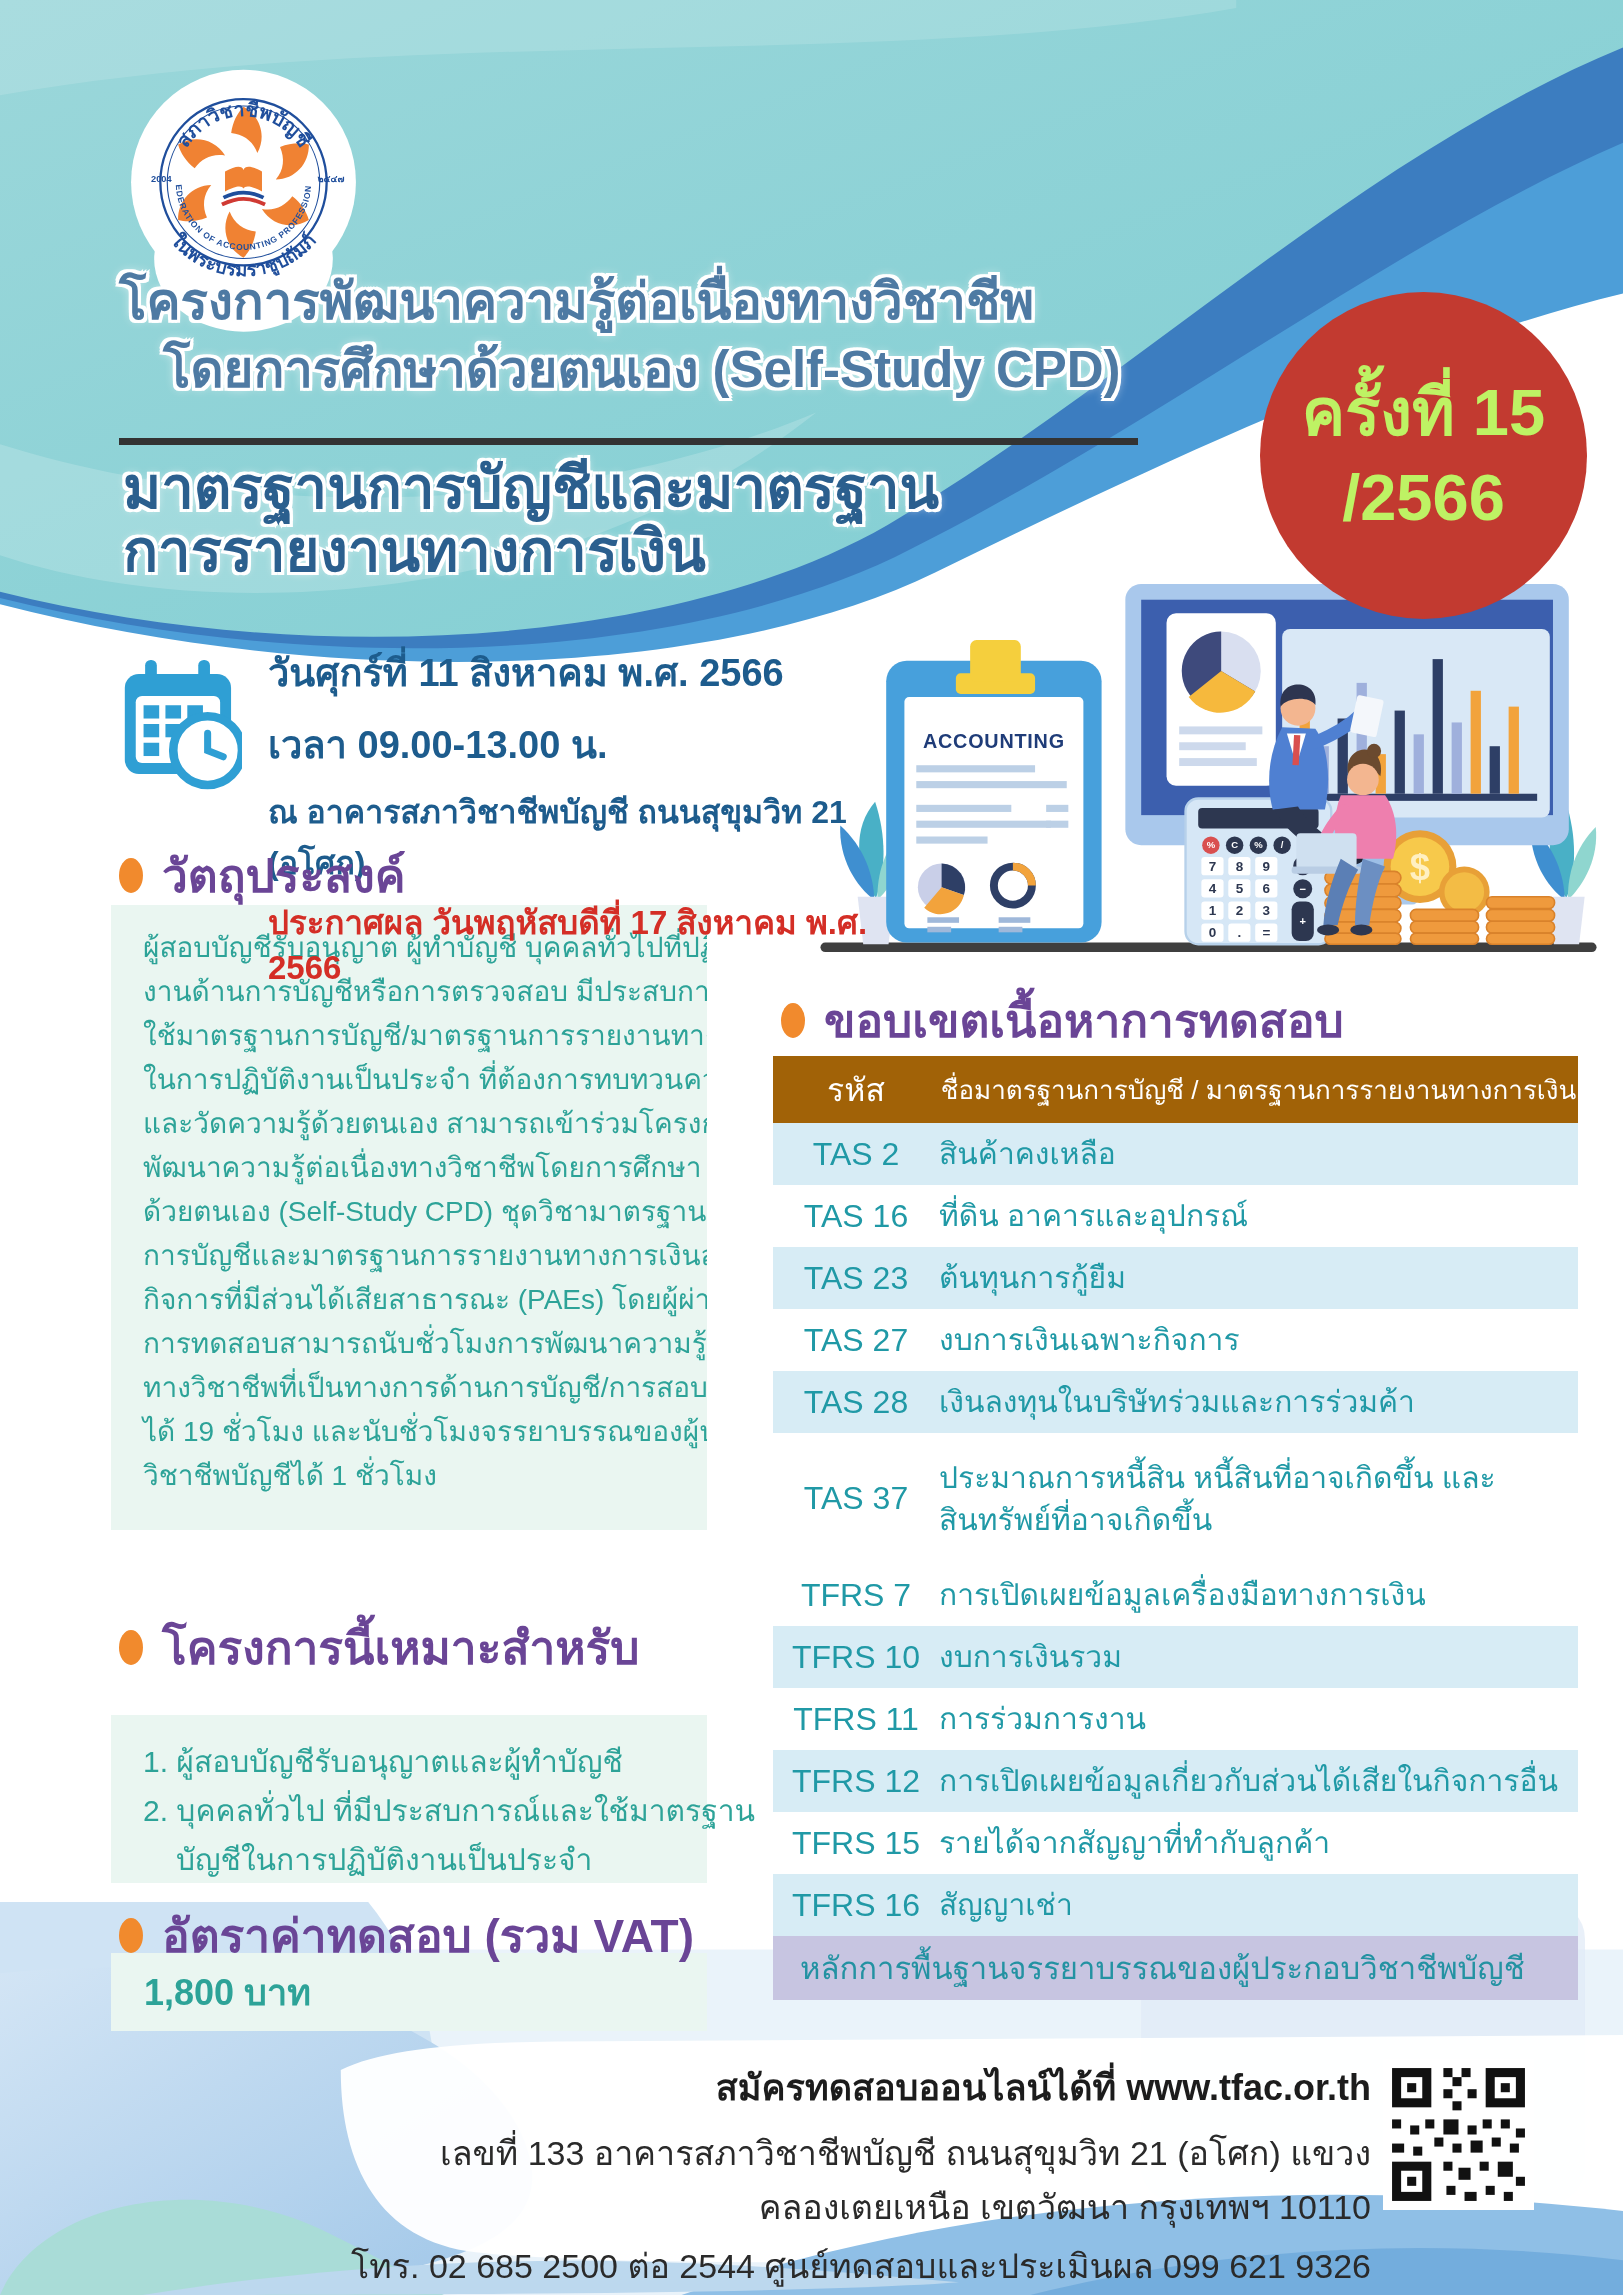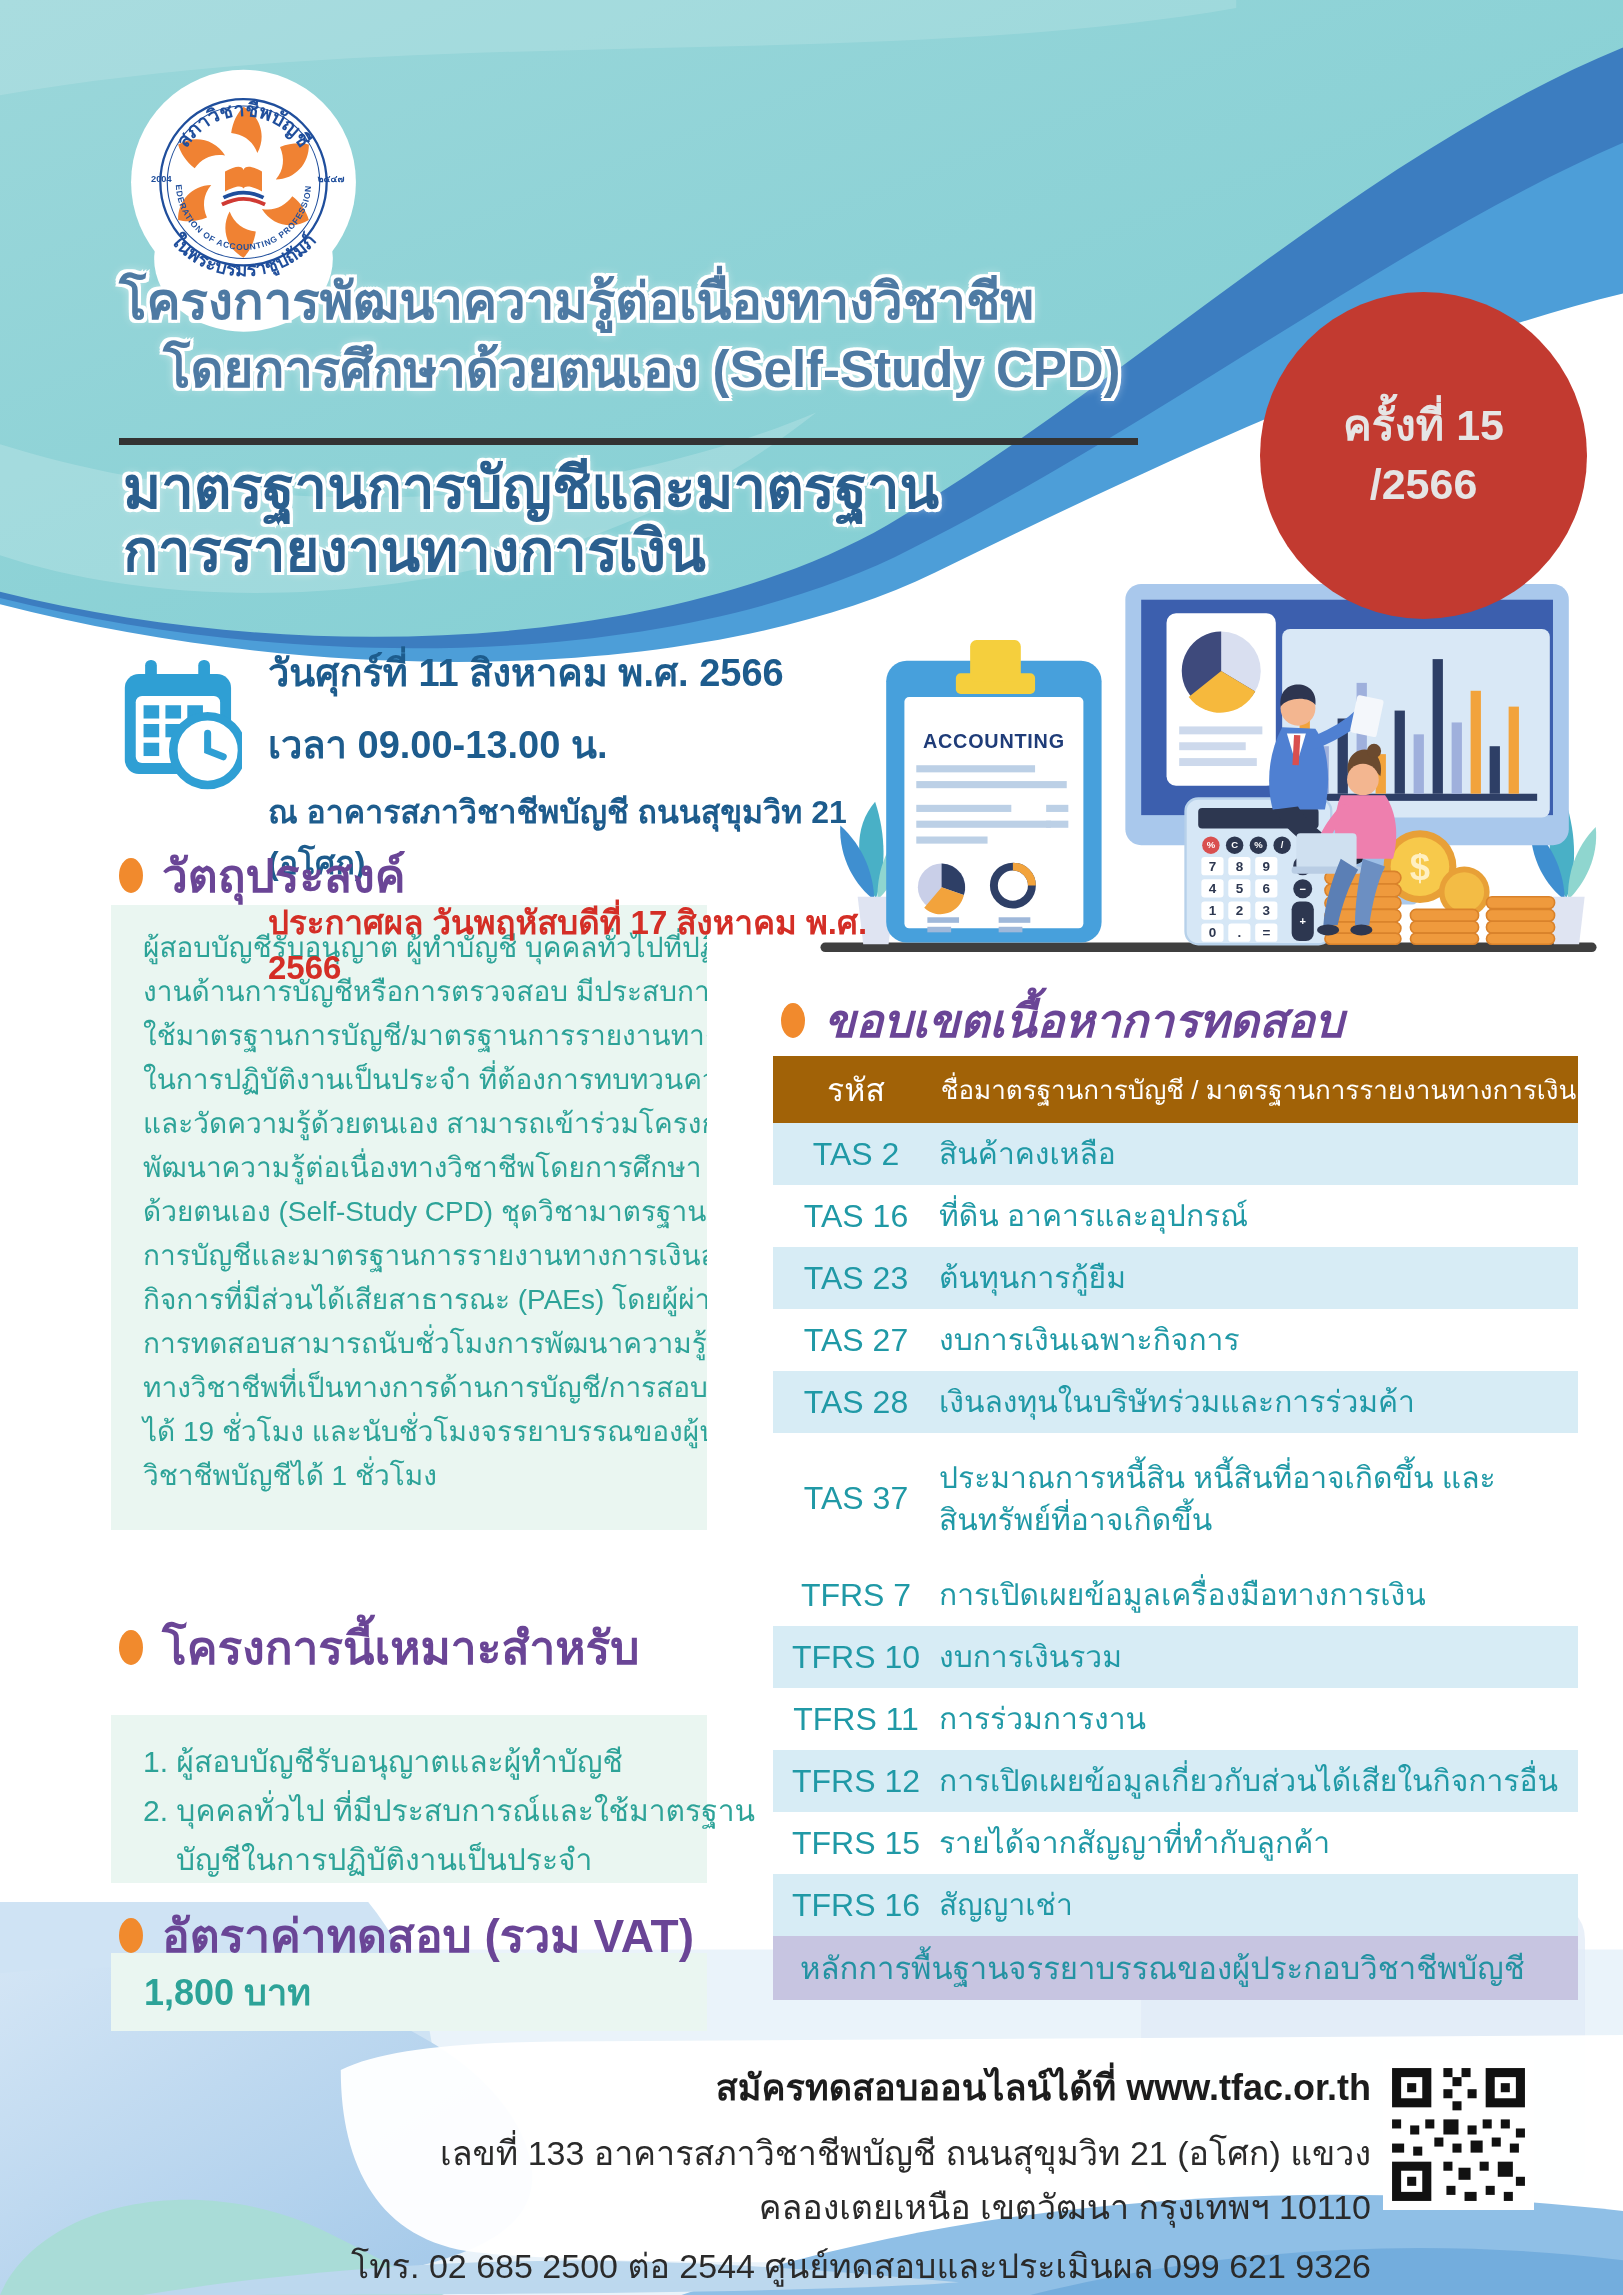--- a/index.html
+++ b/index.html
@@ -18,21 +18,21 @@
   
   .subtitle{left:119px;top:276px;z-index:6;color:#4e7aa3;font-weight:bold;font-size:51px;line-height:1.0;
     text-shadow:-3.2px -3.2px 0 #fff,3.2px -3.2px 0 #fff,-3.2px 3.2px 0 #fff,3.2px 3.2px 0 #fff,0 -3.2px 0 #fff,0 3.2px 0 #fff,-3.2px 0 0 #fff,3.2px 0 0 #fff,0 0 11px rgba(255,255,255,.95);}
   .subtitle .l2{margin-top:17.4px;margin-left:44px;}
   .divider{left:119px;top:438px;width:1019px;height:7.1px;background:#333;z-index:6;}
   .main-title{left:123px;top:458px;z-index:6;color:#2b5f8e;font-weight:bold;font-size:58px;line-height:1.08;
     text-shadow:-3.2px -3.2px 0 #fff,3.2px -3.2px 0 #fff,-3.2px 3.2px 0 #fff,3.2px 3.2px 0 #fff,0 0 9.5px rgba(255,255,255,.9);font-family:Liberation Serif, serif;}
 
   
   .badge{left:1260px;top:292px;width:327px;height:327px;border-radius:50%;background:#c23a30;z-index:6;
-    display:flex;flex-direction:column;align-items:center;justify-content:center;color:#e5e5e5;font-weight:bold;font-size:43px;line-height:1.2;gap:7px;}
+    display:flex;flex-direction:column;align-items:center;justify-content:center;color:#bef264;font-weight:bold;font-size:65px;line-height:1.2;gap:7px;}
 
   
   .cal-icon{left:117px;top:656px;width:125px;height:136px;z-index:6;}
   .event{left:268px;top:642px;z-index:6;width:634px;}
   .event .d1{color:#1d5c8d;font-weight:bold;font-size:38px;margin-bottom:11px;}
   .event .d2{color:#1d5c8d;font-weight:bold;font-size:38px;margin-bottom:11px;}
   .event .d3{color:#1d5c8d;font-weight:600;font-size:32px;margin-bottom:8px;}
   .event .d4{color:#d42e26;font-weight:bold;font-size:33px;}
 
   
@@ -48,21 +48,21 @@
   .obj-box .pline{color:#2da398;font-size:28px;line-height:44px;white-space:nowrap;}
   .fit-head{left:119px;top:1611px;}
   .fit-box{left:111px;top:1671px;width:596px;height:168px;padding:22px 16px 0 32px;box-sizing:border-box;margin-top:44px;}
   .fit-box .item{color:#2da398;font-size:30px;line-height:49px;white-space:nowrap;}
   .fit-box .cont{padding-left:33px;}
   .fee-head{left:119px;top:1899px;}
   .fee-box{left:111px;top:1953px;width:596px;height:78px;display:flex;align-items:center;padding-left:33px;box-sizing:border-box;}
   .fee-box .price{color:#2da398;font-size:36px;font-weight:600;}
 
   
-  .scope-head{left:781px;top:984px;font-style:italic;}
+  .scope-head{left:781px;top:984px;}
   .table{left:773px;top:1056px;width:805px;z-index:6;}
   .thead{display:flex;background:#a16207;height:67px;align-items:center;color:#fff;font-weight:normal;}
   .thead .c1{width:166px;text-align:center;font-size:32px;flex:0 0 auto;}
   .thead .c2{flex:1;text-align:center;font-size:26px;}
   .trow{display:flex;align-items:center;height:62px;}
   .trow.tall{height:131px;}
   .trow.shade{background:#d7ecf5;}
   .trow .c1{width:166px;flex:0 0 auto;text-align:center;color:#2099a6;font-size:32px;}
   .trow .c2{flex:1;color:#2099a6;font-size:30px;padding-right:14.3px;line-height:1.4;}
   .tfoot{display:flex;align-items:center;height:64px;background:#c7c5e1;color:#2392a2;font-size:31px;padding-left:27px;box-sizing:border-box;}

